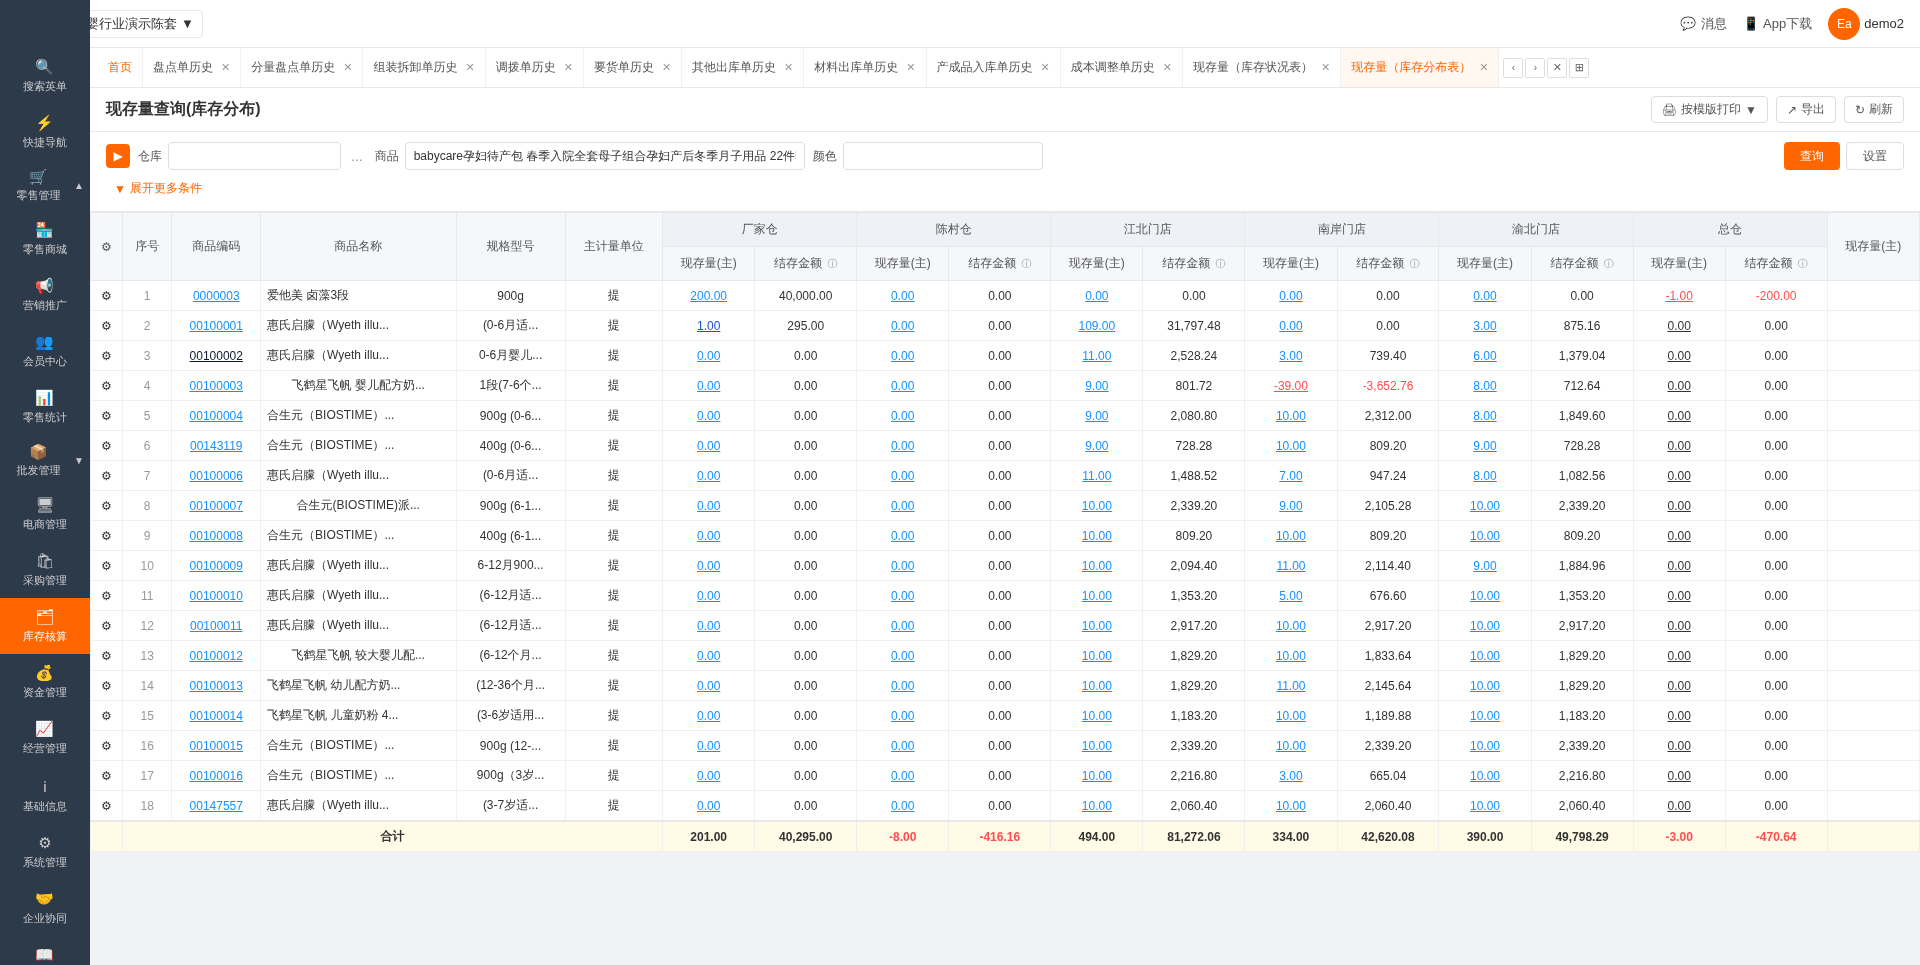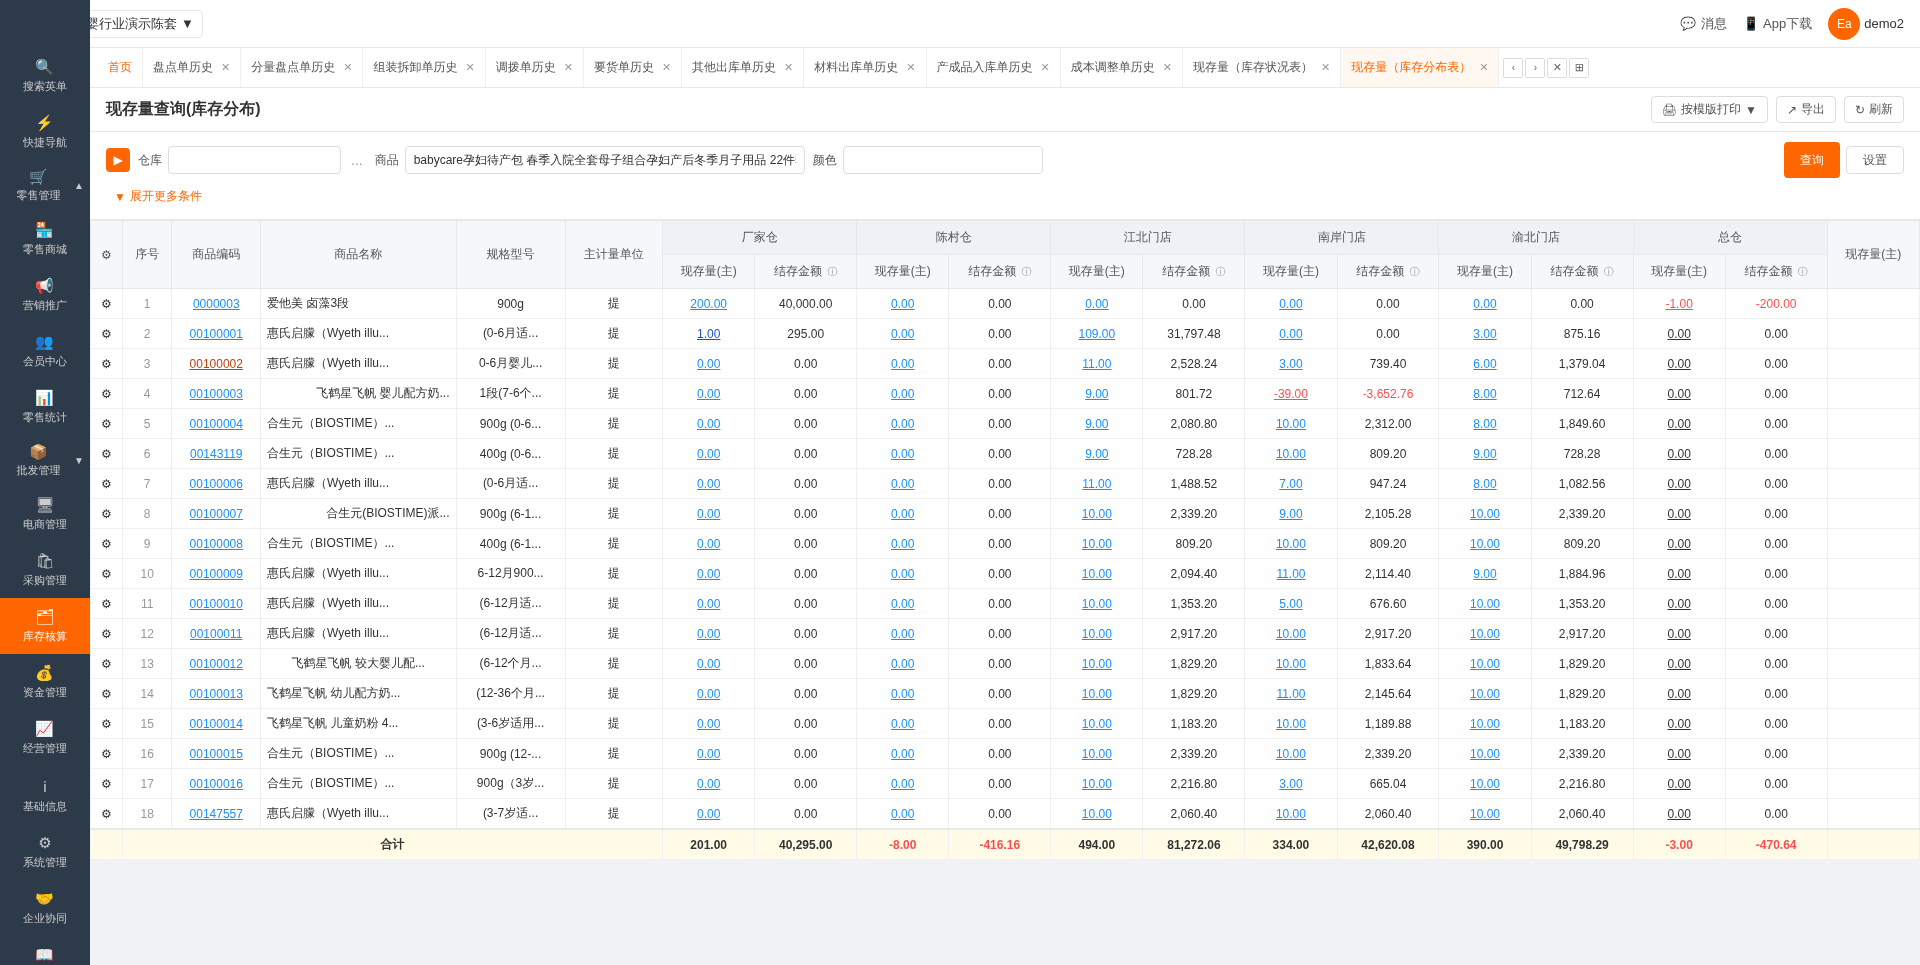--- a/index.html
+++ b/index.html
@@ -124,21 +124,21 @@
       padding: 10px 16px;
       border-bottom: 1px solid #e8e8e8;
     }
     .filter-row { display: flex; align-items: center; gap: 8px; flex-wrap: wrap; }
     .filter-item { display: flex; align-items: center; gap: 6px; }
     .filter-label { font-size: 12px; color: #555; white-space: nowrap; }
     .filter-input { height: 28px; padding: 0 8px; border: 1px solid #ddd; border-radius: 4px; font-size: 12px; color: #333; min-width: 80px; }
     .filter-input-wide { height: 28px; padding: 0 8px; border: 1px solid #ddd; border-radius: 4px; font-size: 12px; color: #333; min-width: 400px; }
     .filter-input-color { height: 28px; padding: 0 8px; border: 1px solid #ddd; border-radius: 4px; font-size: 12px; color: #333; min-width: 200px; }
     .expand-btn { display: flex; align-items: center; gap: 4px; color: #ff6600; font-size: 12px; cursor: pointer; padding: 4px 8px; }
-    .btn-query { height: 36px; padding: 0 16px; background: #ff6600; color: #fff; border: none; border-radius: 4px; cursor: pointer; font-size: 12px; }
+    .btn-query { height: 28px; padding: 0 16px; background: #ff6600; color: #fff; border: none; border-radius: 4px; cursor: pointer; font-size: 12px; }
     .btn-setting { height: 28px; padding: 0 16px; background: #fff; color: #555; border: 1px solid #ddd; border-radius: 4px; cursor: pointer; font-size: 12px; }
     .orange-arrow { background: #ff6600; color: #fff; border: none; width: 24px; height: 24px; border-radius: 4px; cursor: pointer; display: flex; align-items: center; justify-content: center; font-size: 12px; }
     .ellipsis-btn { color: #999; cursor: pointer; font-size: 14px; padding: 0 4px; }
 
     
     .table-area {
       flex: 1;
       overflow: auto;
       padding: 0;
     }
@@ -469,21 +469,21 @@
     <td style="color:inherit;">0.00</td>
     <td style="color:#1890ff;text-decoration:underline;cursor:pointer;">3.00</td>
     <td>875.16</td>
     <td style="color:inherit;text-decoration:underline;cursor:pointer;">0.00</td>
     <td style="color:inherit;">0.00</td>
     <td></td>
   </tr>
           <tr>
     <td style="cursor:pointer;">⚙</td>
     <td class="row-num">3</td>
-    <td style="color:#c2410c;text-decoration:underline;cursor:pointer;">00100002</td>
+    <td style="color:#0f172a;text-decoration:underline;cursor:pointer;">00100002</td>
     <td style="text-align:left;">惠氏启朦（Wyeth illu...</td>
     <td>0-6月婴儿...</td>
     <td>提</td>
     <td style="color:#1890ff;text-decoration:underline;cursor:pointer;">0.00</td>
     <td>0.00</td>
     <td style="color:#1890ff;text-decoration:underline;cursor:pointer;">0.00</td>
     <td>0.00</td>
     <td style="color:#1890ff;text-decoration:underline;cursor:pointer;">11.00</td>
     <td>2,528.24</td>
     <td style="color:#1890ff;text-decoration:underline;cursor:pointer;">3.00</td>
@@ -491,21 +491,21 @@
     <td style="color:#1890ff;text-decoration:underline;cursor:pointer;">6.00</td>
     <td>1,379.04</td>
     <td style="color:inherit;text-decoration:underline;cursor:pointer;">0.00</td>
     <td style="color:inherit;">0.00</td>
     <td></td>
   </tr>
           <tr>
     <td style="cursor:pointer;">⚙</td>
     <td class="row-num">4</td>
     <td style="color:#1890ff;text-decoration:underline;cursor:pointer;">00100003</td>
-    <td style="text-align:right;">飞鹤星飞帆 婴儿配方奶...</td>
+    <td style="text-align:center;">飞鹤星飞帆 婴儿配方奶...</td>
     <td>1段(7-6个...</td>
     <td>提</td>
     <td style="color:#1890ff;text-decoration:underline;cursor:pointer;">0.00</td>
     <td>0.00</td>
     <td style="color:#1890ff;text-decoration:underline;cursor:pointer;">0.00</td>
     <td>0.00</td>
     <td style="color:#1890ff;text-decoration:underline;cursor:pointer;">9.00</td>
     <td>801.72</td>
     <td style="color:#ff4d4f;text-decoration:underline;cursor:pointer;">-39.00</td>
     <td style="color:#ff4d4f;">-3,652.76</td>
@@ -575,21 +575,21 @@
     <td style="color:#1890ff;text-decoration:underline;cursor:pointer;">8.00</td>
     <td>1,082.56</td>
     <td style="color:inherit;text-decoration:underline;cursor:pointer;">0.00</td>
     <td style="color:inherit;">0.00</td>
     <td></td>
   </tr>
           <tr>
     <td style="cursor:pointer;">⚙</td>
     <td class="row-num">8</td>
     <td style="color:#1890ff;text-decoration:underline;cursor:pointer;">00100007</td>
-    <td style="text-align:right;">合生元(BIOSTIME)派...</td>
+    <td style="text-align:center;">合生元(BIOSTIME)派...</td>
     <td>900g (6-1...</td>
     <td>提</td>
     <td style="color:#1890ff;text-decoration:underline;cursor:pointer;">0.00</td>
     <td>0.00</td>
     <td style="color:#1890ff;text-decoration:underline;cursor:pointer;">0.00</td>
     <td>0.00</td>
     <td style="color:#1890ff;text-decoration:underline;cursor:pointer;">10.00</td>
     <td>2,339.20</td>
     <td style="color:#1890ff;text-decoration:underline;cursor:pointer;">9.00</td>
     <td style="color:inherit;">2,105.28</td>

